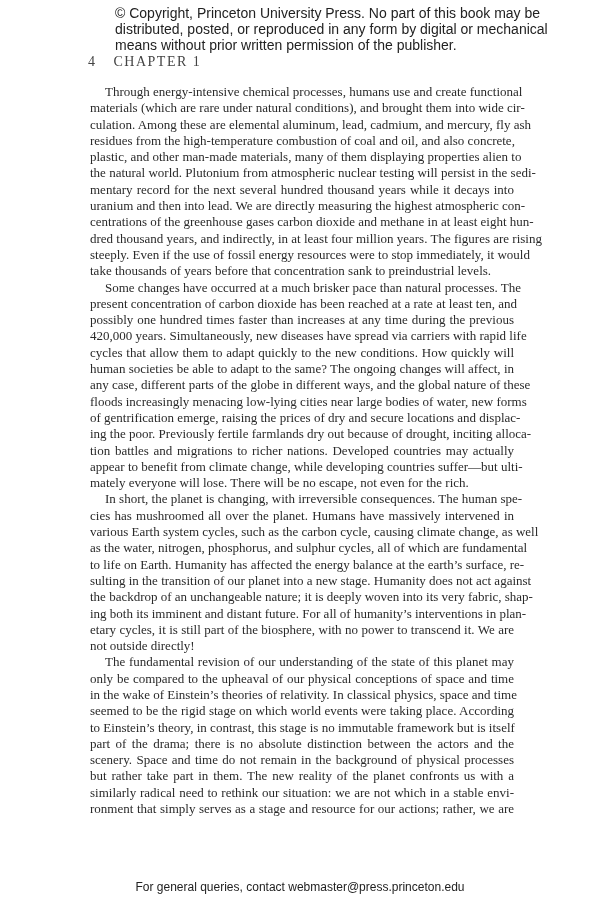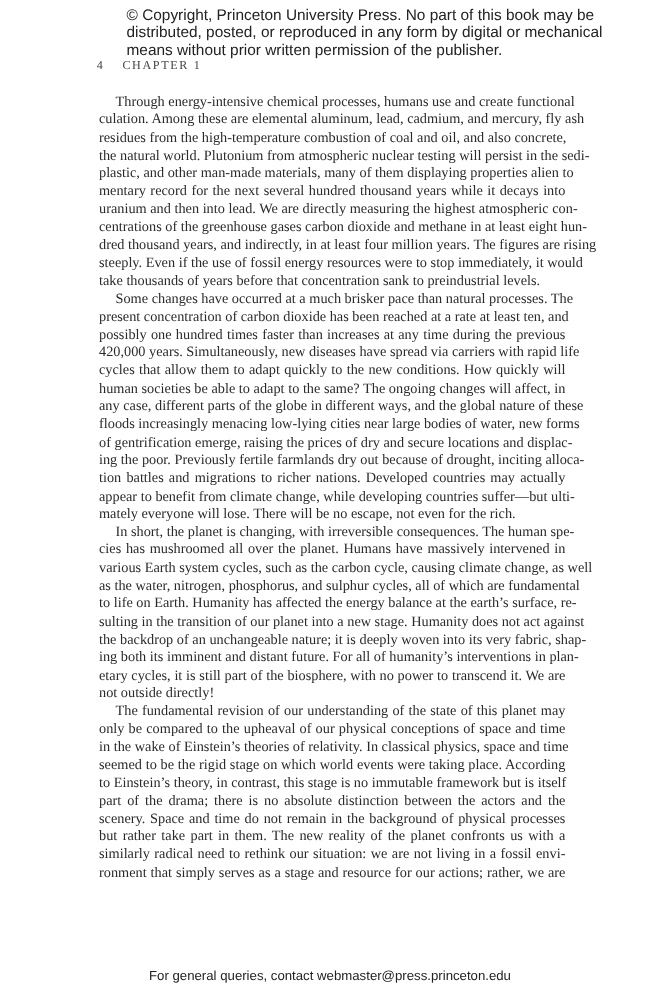--- a/index.html
+++ b/index.html
@@ -5,21 +5,21 @@
   html, body { margin: 0; padding: 0; background: #ffffff; }
   body { width: 600px; height: 906px; position: relative; overflow: hidden; }
   .copyright {
     position: absolute; left: 115px; top: 5px; width: 400px;
     font-family: "Liberation Sans", sans-serif; font-size: 14px; line-height: 16px;
     color: #222;
   }
   .copyright div { white-space: nowrap; }
   .running-head {
     position: absolute; left: 88px; top: 54px;
-    font-family: "Liberation Serif", serif; font-size: 11px; color: #444;
+    font-family: "Liberation Serif", serif; font-size: 14px; color: #444;
     letter-spacing: 1.5px;
   }
   .running-head .folio { margin-right: 12px; }
   .body-text {
     position: absolute; left: 90px; top: 84px; width: 424px;
     font-family: "Liberation Serif", serif; font-size: 13px; line-height: 16.3px;
     color: #2a2a2a;
   }
   .line { display: block; white-space: nowrap; text-align: justify; text-align-last: justify; height: 16.3px; }
   .line.last { text-align-last: left; }
@@ -39,24 +39,25 @@
 </div>
 
 <div class="running-head">
   <span class="folio">4</span>
   <span>CHAPTER 1</span>
 </div>
 
 <div class="body-text" id="body-text">
     <div>
       <span class="line indent">Through energy-intensive chemical processes, humans use and create functional</span>
+      <span class="line">materials (which are rare under natural conditions), and brought them into wide cir-</span>
       <span class="line">culation. Among these are elemental aluminum, lead, cadmium, and mercury, fly ash</span>
       <span class="line">residues from the high-temperature combustion of coal and oil, and also concrete,</span>
+      <span class="line">plastic, and other man-made materials, many of them displaying properties alien to</span>
       <span class="line">the natural world. Plutonium from atmospheric nuclear testing will persist in the sedi-</span>
-      <span class="line">plastic, and other man-made materials, many of them displaying properties alien to</span>
       <span class="line">mentary record for the next several hundred thousand years while it decays into</span>
       <span class="line">uranium and then into lead. We are directly measuring the highest atmospheric con-</span>
       <span class="line">centrations of the greenhouse gases carbon dioxide and methane in at least eight hun-</span>
       <span class="line">dred thousand years, and indirectly, in at least four million years. The figures are rising</span>
       <span class="line">steeply. Even if the use of fossil energy resources were to stop immediately, it would</span>
       <span class="line last">take thousands of years before that concentration sank to preindustrial levels.</span>
     </div>
     <div>
       <span class="line indent">Some changes have occurred at a much brisker pace than natural processes. The</span>
       <span class="line">present concentration of carbon dioxide has been reached at a rate at least ten, and</span>
@@ -86,18 +87,18 @@
     </div>
     <div>
       <span class="line indent">The fundamental revision of our understanding of the state of this planet may</span>
       <span class="line">only be compared to the upheaval of our physical conceptions of space and time</span>
       <span class="line">in the wake of Einstein’s theories of relativity. In classical physics, space and time</span>
       <span class="line">seemed to be the rigid stage on which world events were taking place. According</span>
       <span class="line">to Einstein’s theory, in contrast, this stage is no immutable framework but is itself</span>
       <span class="line">part of the drama; there is no absolute distinction between the actors and the</span>
       <span class="line">scenery. Space and time do not remain in the background of physical processes</span>
       <span class="line">but rather take part in them. The new reality of the planet confronts us with a</span>
-      <span class="line">similarly radical need to rethink our situation: we are not living in a fossil envi-</span>
+      <span class="line">similarly radical need to rethink our situation: we are not which in a stable envi-</span>
       <span class="line">ronment that simply serves as a stage and resource for our actions; rather, we are</span>
     </div>
   </div>
 
 <div class="footer">For general queries, contact webmaster@press.princeton.edu</div>
 
 </body></html>

